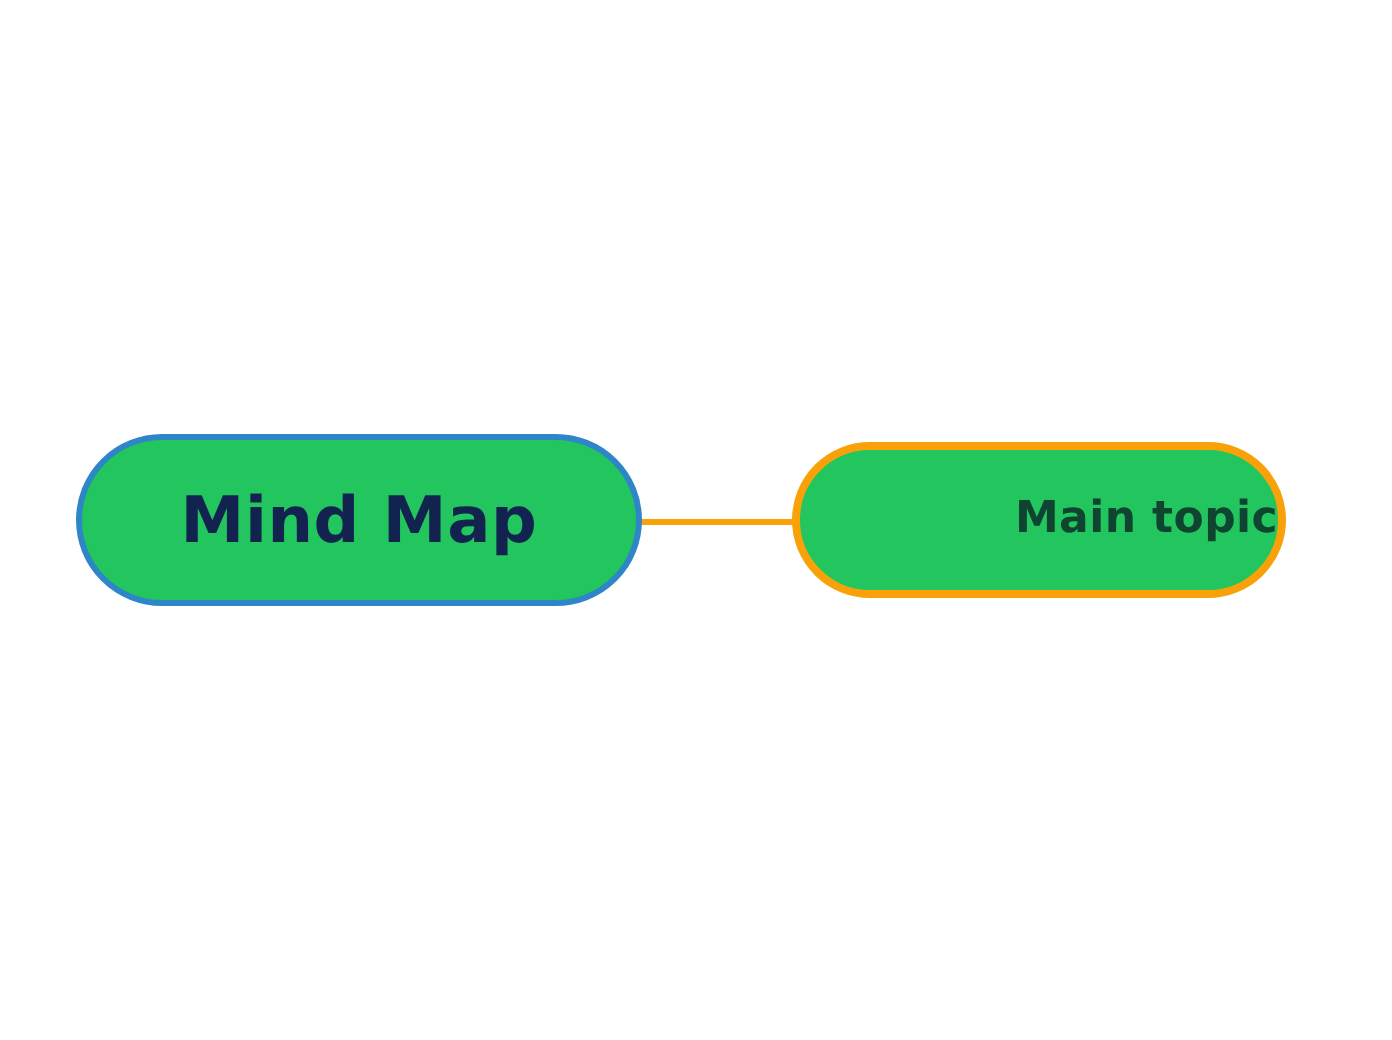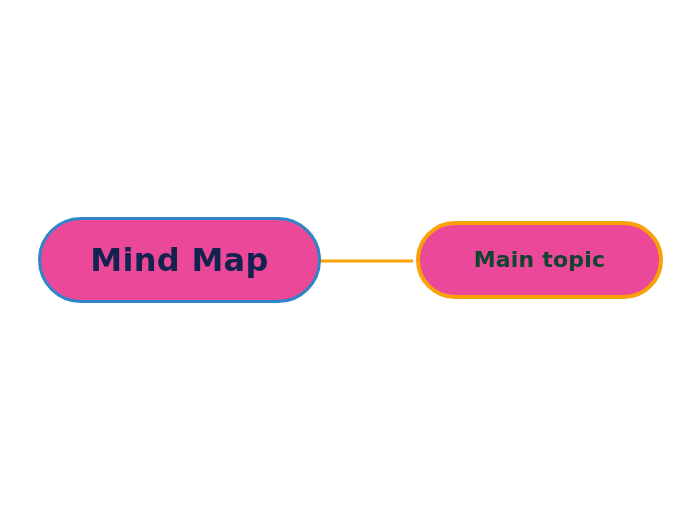--- a/index.html
+++ b/index.html
@@ -25,21 +25,21 @@
     width: 696px;
     height: 520px;
     pointer-events: none;
   }
   .node {
     position: absolute;
     box-sizing: border-box;
     display: flex;
     align-items: center;
     justify-content: center;
-    background: #ec4899;
+    background: #22c55e;
     text-align: center;
     white-space: nowrap;
   }
   .node-label {
     display: block;
     line-height: 1;
   }
 
   
   #node-root {
@@ -52,26 +52,27 @@
   }
   #node-root .node-label {
     color: #12234f;
     font-size: 32px;
     font-weight: 700;
     letter-spacing: 0.3px;
   }
 
   
   #node-main-topic {
-    left: 416px;
+    left: 396px;
     top: 221px;
     width: 247px;
     height: 78px;
     border: 4px solid #f9a108;
     border-radius: 39px;
+    justify-content: flex-end;
   }
   #node-main-topic .node-label {
     color: #0f4430;
     font-size: 22px;
     font-weight: 700;
     letter-spacing: 0.2px;
   }
 </style>
 </head>
 <body>

